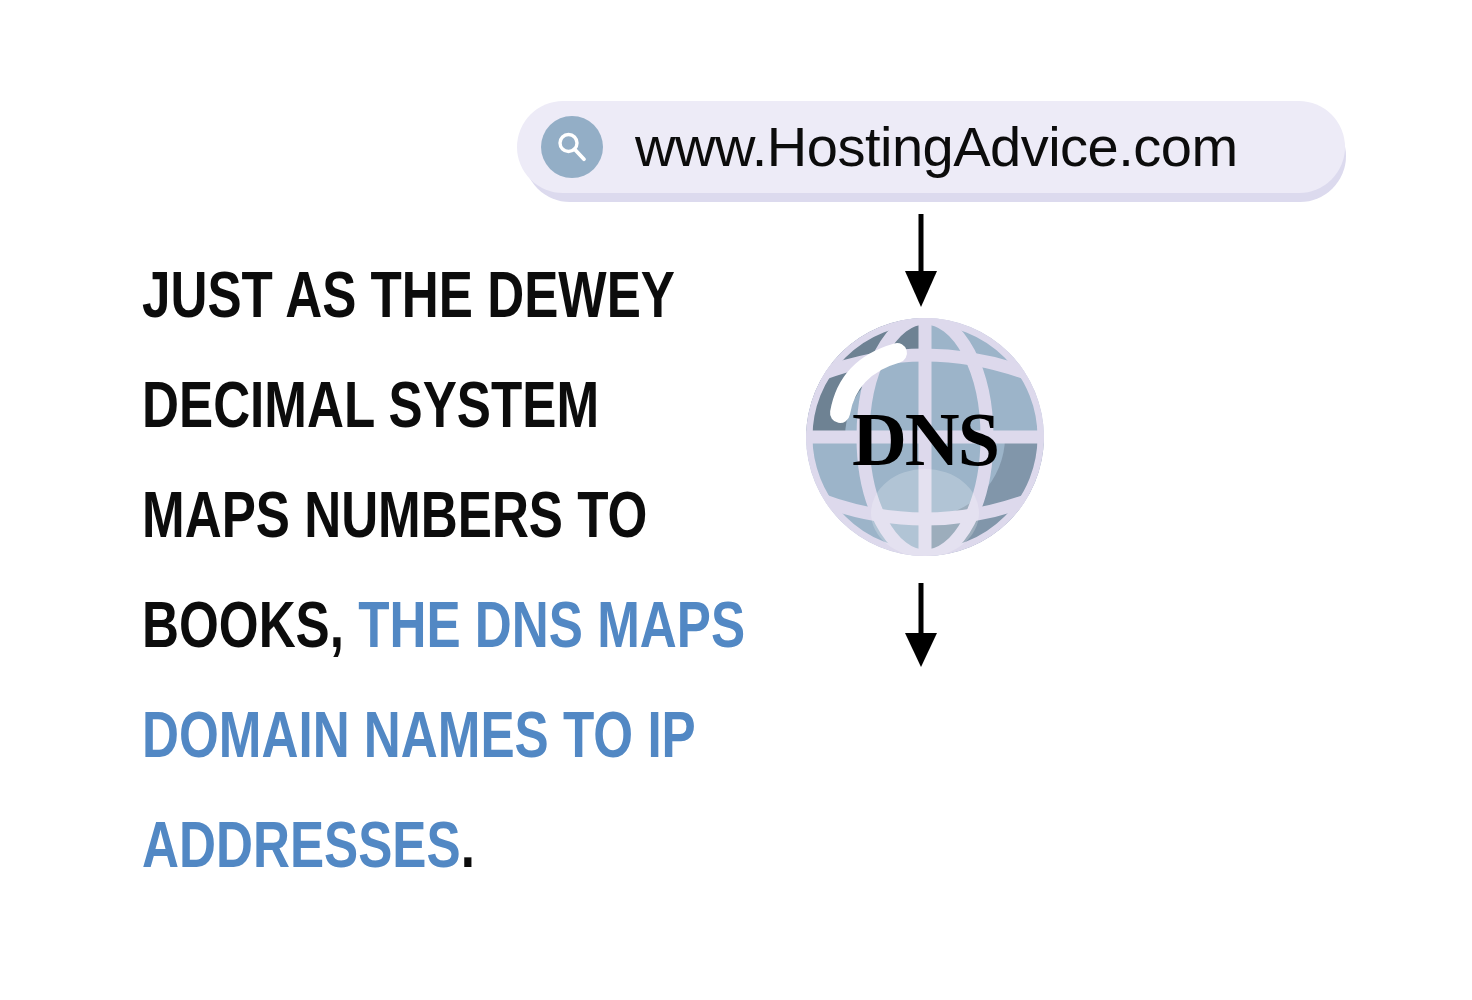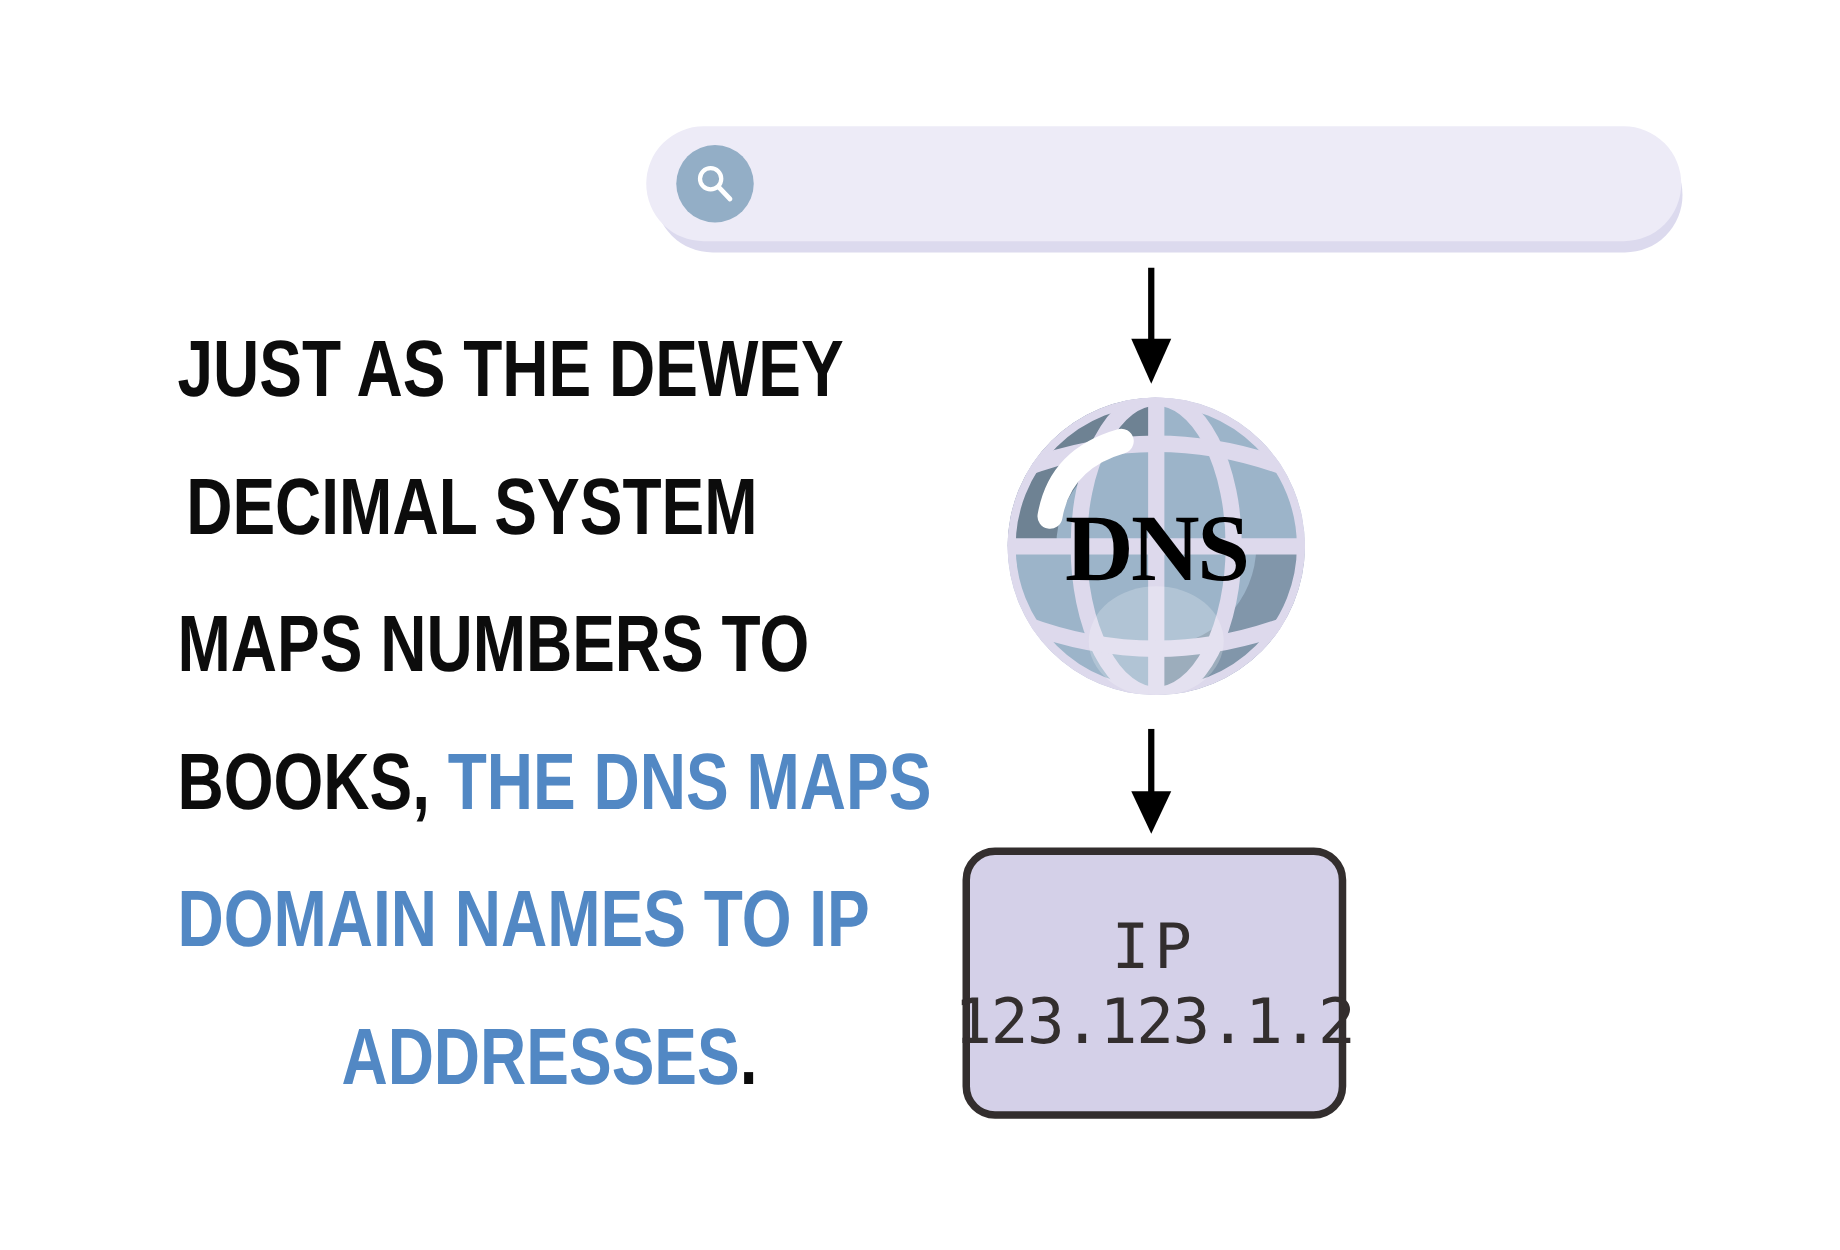--- a/index.html
+++ b/index.html
@@ -133,21 +133,20 @@
     letter-spacing: -1px;
     line-height: 1;
   }
 
   
   .headline {
     position: absolute;
     left: 142px;
     top: 240px;
     width: 580px;
-    text-align: right;
   }
   .headline-line {
     font-family: "Liberation Sans Narrow", "Liberation Sans", sans-serif;
     font-weight: 700;
     font-size: 64px;
     line-height: 110px;
     letter-spacing: 0px;
     color: #0c0c0c;
     white-space: nowrap;
     transform: scaleX(0.80);
@@ -162,20 +161,21 @@
 <div id="canvas">
 
   <div class="searchbar-shadow"></div>
   <div class="searchbar">
     <div class="search-icon-circle">
       <svg width="40" height="40" viewBox="0 0 40 40" aria-hidden="true">
         <circle cx="16.5" cy="16" r="8.5" fill="none" stroke="#ffffff" stroke-width="3.4"></circle>
         <line x1="22.6" y1="22.3" x2="32" y2="32.2" stroke="#ffffff" stroke-width="3.8" stroke-linecap="round"></line>
       </svg>
     </div>
+    <div class="search-url">www.HostingAdvice.com</div>
   </div>
 
   <div class="arrow arrow-top">
     <svg width="48" height="95" viewBox="0 0 48 95" aria-hidden="true">
       <line x1="24" y1="0" x2="24" y2="64" stroke="#000000" stroke-width="5"></line>
       <polygon points="24,93 8,57 40,57" fill="#000000"></polygon>
     </svg>
   </div>
 
   <div class="globe">
@@ -209,24 +209,20 @@
     <div class="globe-label">DNS</div>
   </div>
 
   <div class="arrow arrow-bot">
     <svg width="48" height="86" viewBox="0 0 48 86" aria-hidden="true">
       <line x1="24" y1="0" x2="24" y2="56" stroke="#000000" stroke-width="5"></line>
       <polygon points="24,84 8,50 40,50" fill="#000000"></polygon>
     </svg>
   </div>
 
-  <div class="ipbox">
-    <div class="ip-title">IP</div>
-    <div class="ip-value">123.123.1.2</div>
-  </div>
 
   <div class="headline">
       <div class="headline-line"><span class="seg-dark">JUST AS THE DEWEY</span></div>
       <div class="headline-line"><span class="seg-dark">DECIMAL SYSTEM</span></div>
       <div class="headline-line"><span class="seg-dark">MAPS NUMBERS TO</span></div>
       <div class="headline-line"><span class="seg-dark">BOOKS,</span><span class="seg-accent"> THE DNS MAPS</span></div>
       <div class="headline-line"><span class="seg-accent">DOMAIN NAMES TO IP</span></div>
       <div class="headline-line"><span class="seg-accent">ADDRESSES</span><span class="seg-dark">.</span></div>
     </div>
 

